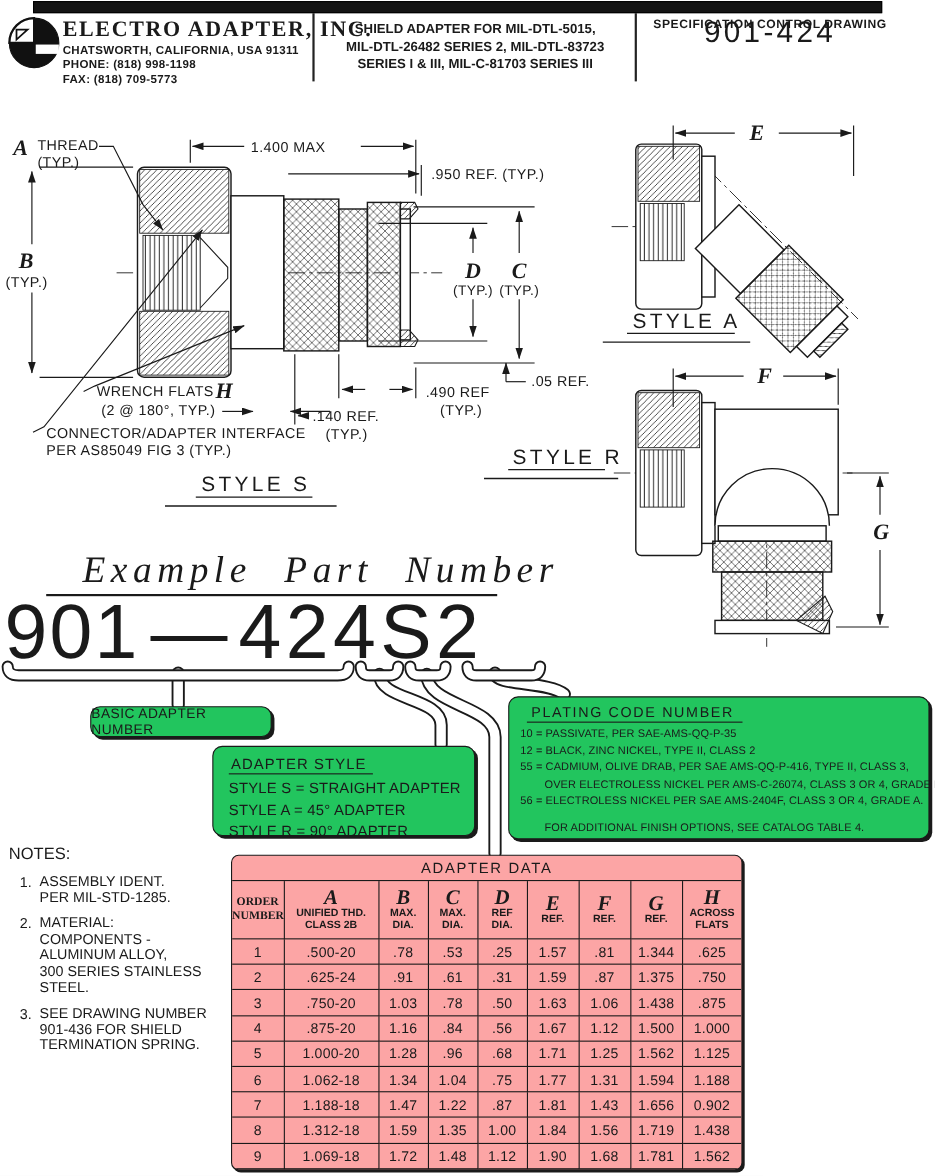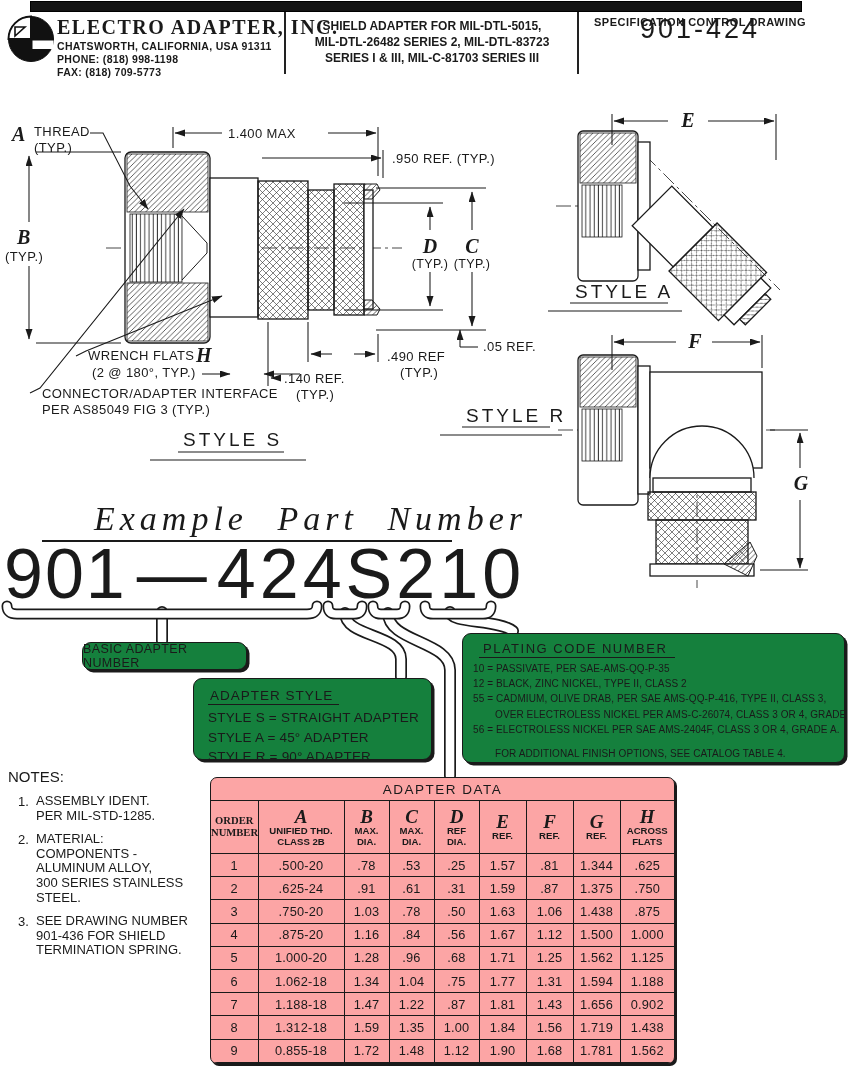--- a/index.html
+++ b/index.html
@@ -10,29 +10,29 @@
   
   #topbar{left:30px;top:1px;width:770px;height:9px;background:#141414;border:1px solid #000;}
   .vdiv{width:1.5px;background:#222;}
   #company-name{left:57px;top:16px;font-size:20px;font-weight:bold;letter-spacing:1.5px;font-family:Liberation Serif, serif;}
   .co-line{left:57px;font-size:10.5px;font-weight:bold;letter-spacing:.3px;}
   #prod-title{left:292px;top:18px;width:280px;text-align:center;font-size:12px;font-weight:bold;line-height:16px;}
   #spec-label{left:585px;top:16px;width:230px;text-align:center;font-size:11px;font-weight:bold;letter-spacing:.5px;}
   #drawing-number{left:585px;top:14px;width:230px;text-align:center;font-size:27px;letter-spacing:3px;}
   
   #epn-title{left:75px;top:500px;font-size:34px;letter-spacing:5px;word-spacing:16px;
-             font-family:"Liberation Serif",serif;font-style:italic;z-index:1;margin-left:19px;}
+             font-family:"Liberation Serif",serif;font-style:italic;z-index:1;}
   #epn-underline{left:42px;top:540px;width:410px;height:1.6px;background:#1a1a1a;}
   #bignum{left:4px;top:541px;display:flex;align-items:flex-start;font-size:70px;line-height:66px;
           font-weight:400;z-index:1;}
   #bignum .g1{letter-spacing:2px;}
   #bignum .dash{margin:0 10px;}
   #bignum .seg{letter-spacing:4px;}
   
-  .callout{background:#15803d;border:1.6px solid #1a1a1a;border-radius:9px;
+  .callout{background:#22c55e;border:1.6px solid #1a1a1a;border-radius:9px;
            box-shadow:2.5px 2.5px 0 0 #1a1a1a;z-index:4;}
   #basic-box{left:82px;top:642px;width:163px;height:26px;display:flex;align-items:center;
              justify-content:center;font-size:12.5px;letter-spacing:.4px;}
   #style-box{left:193px;top:678px;width:239px;height:82px;padding:7px 0 0 14px;box-sizing:border-box;}
   #style-box .bt{font-size:13.5px;letter-spacing:1px;border-bottom:1.3px solid #1a1a1a;
                  display:inline-block;padding:0 6px 1px 2px;margin-bottom:3px;}
   #style-box .bi{font-size:13.5px;line-height:19.5px;letter-spacing:.2px;}
   #plating-box{left:462px;top:633px;width:383px;height:130px;padding:5px 0 0 10px;box-sizing:border-box;}
   #plating-box .bt{font-size:13px;letter-spacing:1.5px;border-bottom:1.3px solid #1a1a1a;
                    display:inline-block;padding:0 8px 1px 4px;margin:1px 0 3px 6px;}
@@ -100,21 +100,20 @@
 
   <div class="abs cad" id="epn-title">Example Part Number</div>
   <div class="abs" id="epn-underline"></div>
 
   <div class="abs cad" id="bignum">
     <span class="g1">901</span>
     <span class="dash">—</span>
     <span class="seg">424</span>
     <span class="seg">S</span>
     <span class="seg">2</span>
-    <span class="seg">10</span>
   </div>
 
   <svg class="abs" style="left:0;top:0;z-index:2;pointer-events:none;" width="850" height="800" viewBox="0 0 850 800">
     <defs>
       <marker id="ar" markerWidth="11" markerHeight="8" refX="10" refY="3.5" orient="auto" markerUnits="userSpaceOnUse">
         <path d="M0,0 L10.5,3.5 L0,7 Z" fill="#1a1a1a"></path>
       </marker>
       <pattern id="hat" width="5.5" height="5.5" patternUnits="userSpaceOnUse">
         <path d="M0,5.5 L5.5,0" stroke="#2a2a2a" stroke-width="0.75"></path>
       </pattern>
@@ -475,21 +474,21 @@
             <td>1.59</td>
             <td>1.35</td>
             <td>1.00</td>
             <td>1.84</td>
             <td>1.56</td>
             <td>1.719</td>
             <td>1.438</td>
           </tr>
           <tr>
             <td>9</td>
-            <td>0.855-18</td>
+            <td>1.069-18</td>
             <td>1.72</td>
             <td>1.48</td>
             <td>1.12</td>
             <td>1.90</td>
             <td>1.68</td>
             <td>1.781</td>
             <td>1.562</td>
           </tr>
         </tbody>
     </table>

